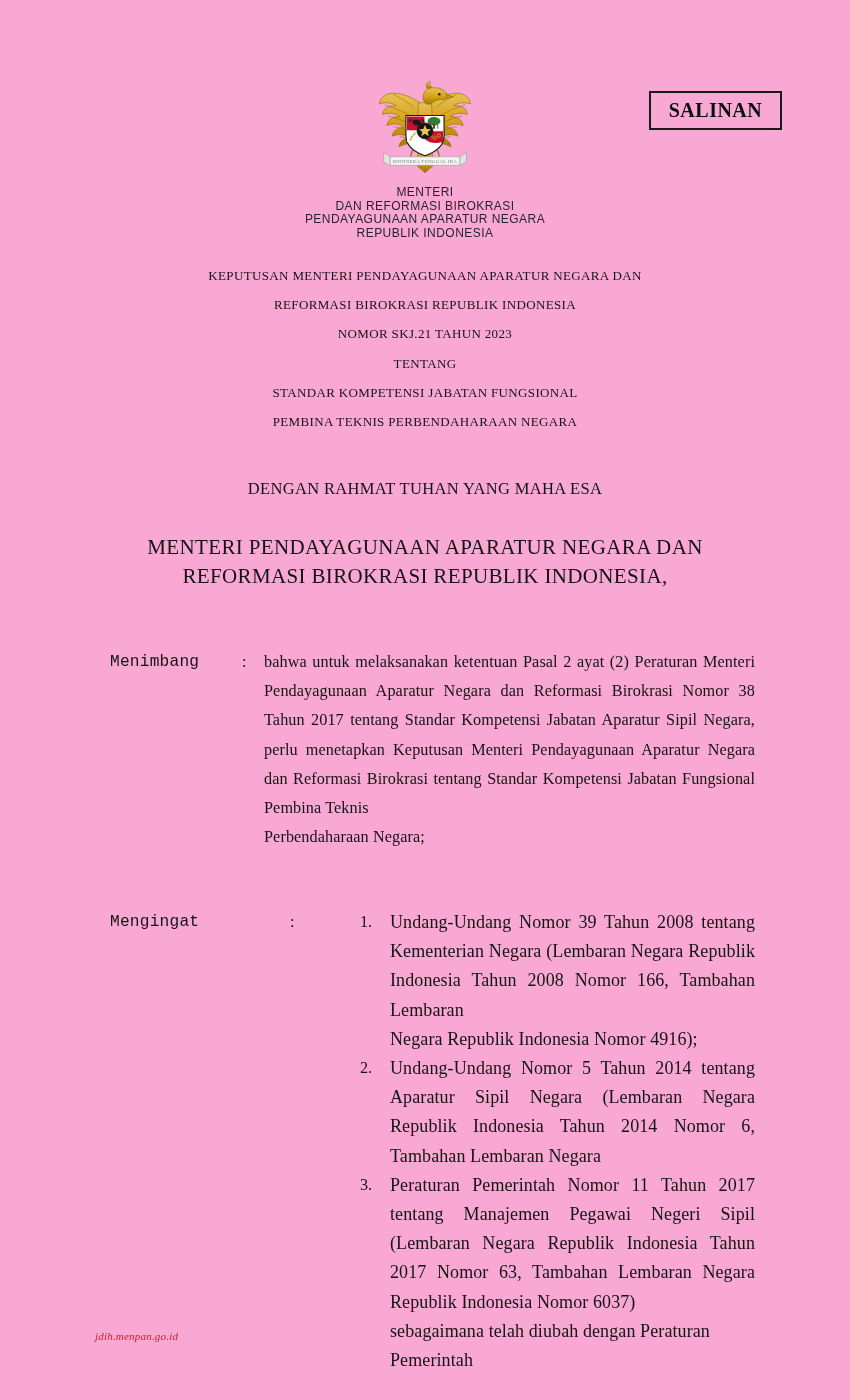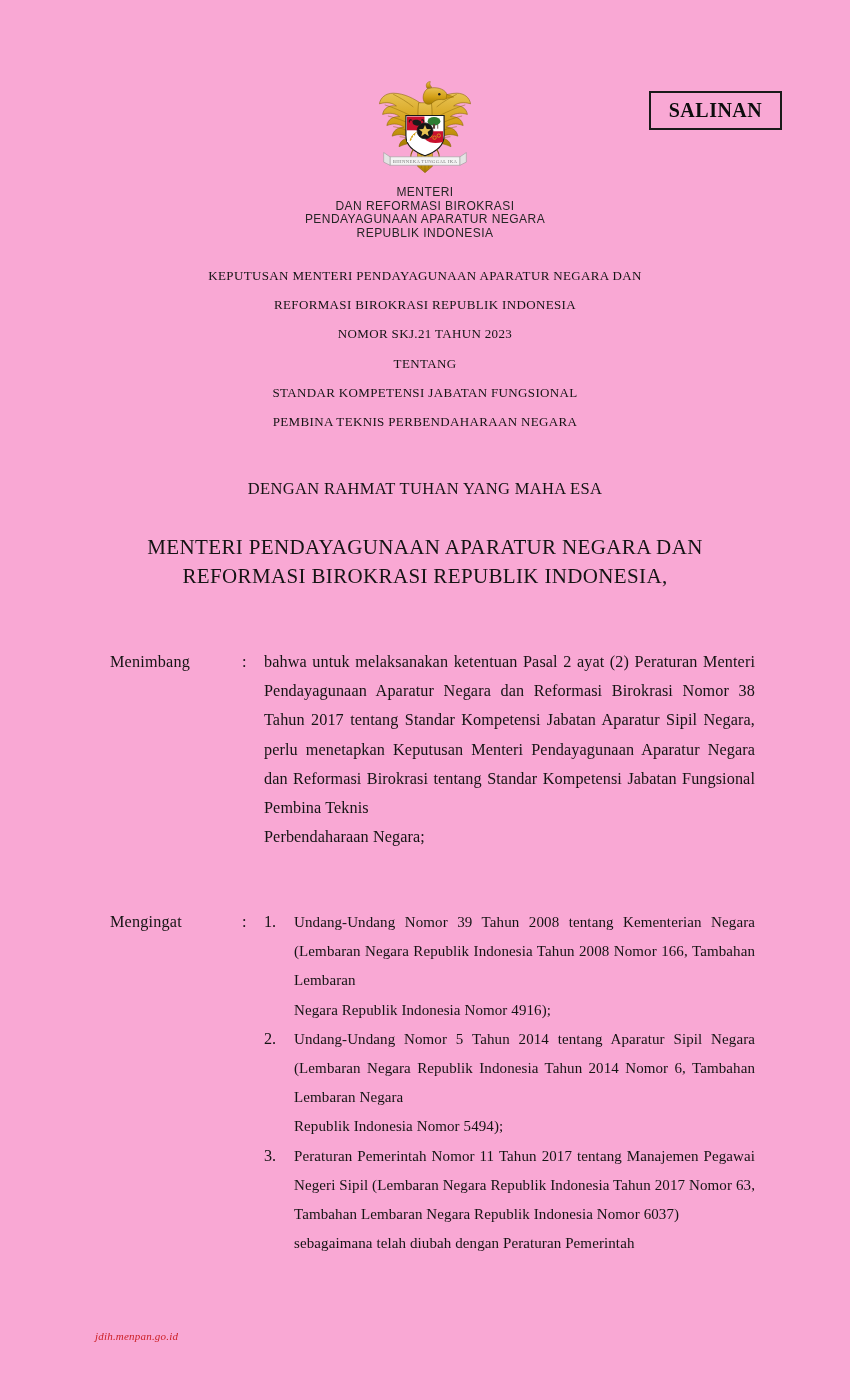--- a/index.html
+++ b/index.html
@@ -113,29 +113,30 @@
     white-space: nowrap;
   }
 
   
   .clause {
     position: absolute;
     display: flex;
     align-items: flex-start;
   }
   #clause-menimbang { left: 110px; top: 648px; width: 645px; }
-  #clause-mengingat { left: 110px; top: 908px; width: 645px; }
+  #clause-mengingat { left: 110px; top: 908px; width: 645px; gap: 48px; }
 
   .clause-label {
     width: 132px;
     flex: 0 0 132px;
     font-size: 16.2px;
     line-height: 29.2px;
     color: #141414;
     letter-spacing: 0.2px;
+    font-family: Liberation Mono, monospace;
   }
   .clause-colon {
     width: 22px;
     flex: 0 0 22px;
     font-size: 16.2px;
     line-height: 29.2px;
     color: #141414;
   }
   .clause-body {
     flex: 1 1 auto;
@@ -158,21 +159,21 @@
   .num-item { display: flex; align-items: flex-start; }
   .num-marker {
     flex: 0 0 30px;
     width: 30px;
     font-size: 16.2px;
     line-height: 29.2px;
     color: #141414;
   }
   .num-text {
     flex: 1 1 auto;
-    font-size: 15px;
+    font-size: 18px;
     line-height: 29.2px;
     color: #141414;
     text-align: justify;
     text-justify: inter-word;
     letter-spacing: 0.1px;
   }
   .num-text .tail { text-align: left; display: block; }
 
   
   .footer-watermark {
@@ -336,21 +337,20 @@
           <span class="num-marker">1.</span>
           <span class="num-text">
             <span>Undang-Undang Nomor 39 Tahun 2008 tentang Kementerian Negara (Lembaran Negara Republik Indonesia Tahun 2008 Nomor 166, Tambahan Lembaran</span>
             <span class="tail">Negara Republik Indonesia Nomor 4916);</span>
           </span>
         </li>
         <li class="num-item">
           <span class="num-marker">2.</span>
           <span class="num-text">
             <span>Undang-Undang Nomor 5 Tahun 2014 tentang Aparatur Sipil Negara (Lembaran Negara Republik Indonesia Tahun 2014 Nomor 6, Tambahan Lembaran Negara</span>
-            <span class="tail">Republik Indonesia Nomor 5494);</span>
           </span>
         </li>
         <li class="num-item">
           <span class="num-marker">3.</span>
           <span class="num-text">
             <span>Peraturan Pemerintah Nomor 11 Tahun 2017 tentang Manajemen Pegawai Negeri Sipil (Lembaran Negara Republik Indonesia Tahun 2017 Nomor 63, Tambahan Lembaran Negara Republik Indonesia Nomor 6037)</span>
             <span class="tail">sebagaimana telah diubah dengan Peraturan Pemerintah</span>
           </span>
         </li>
       </ul>

